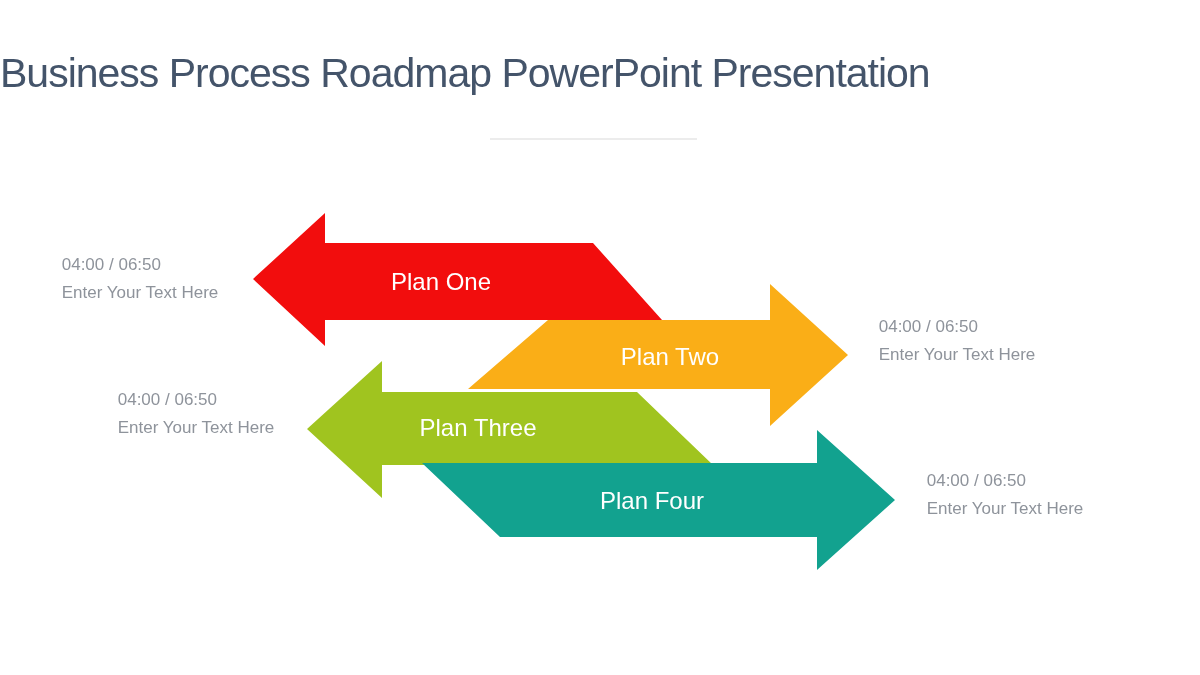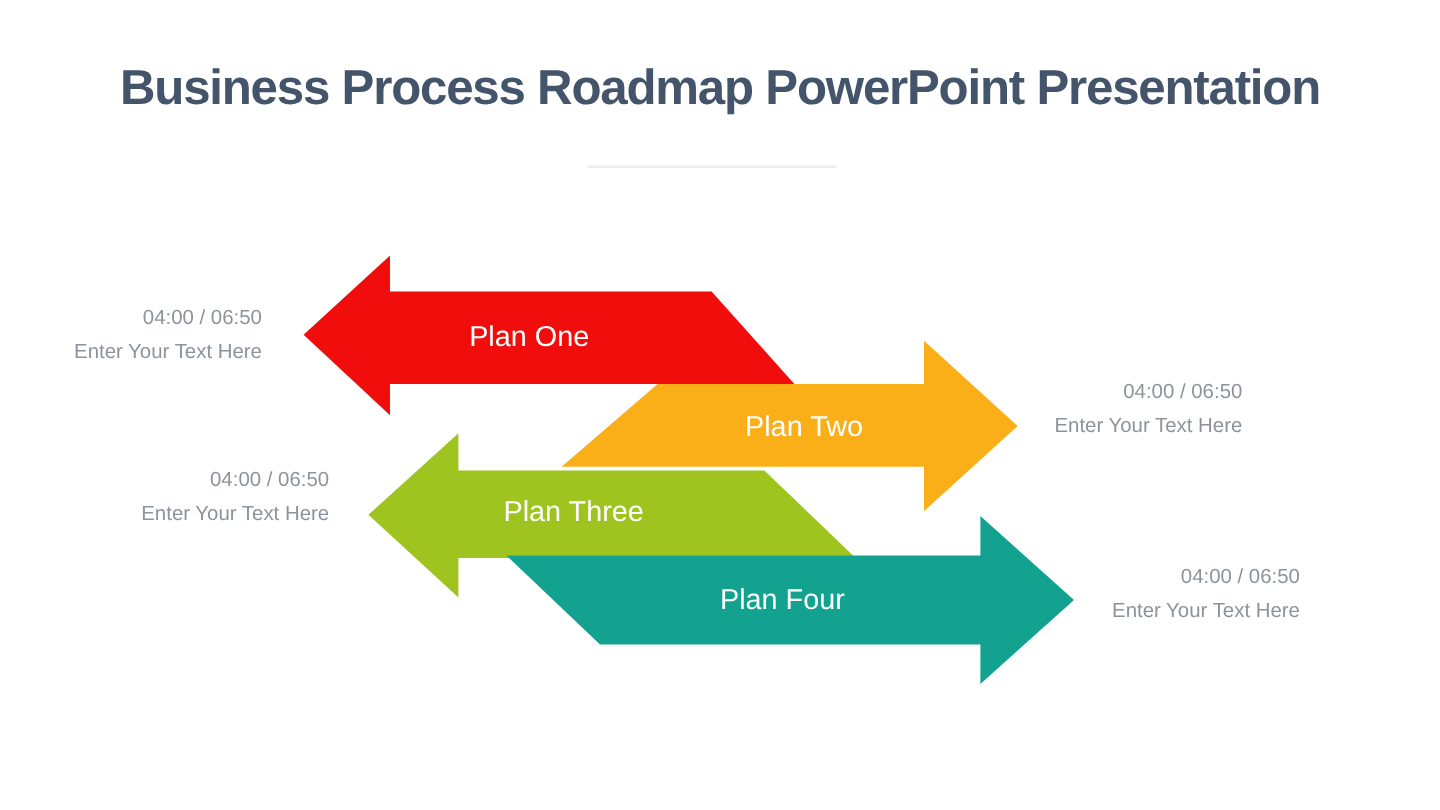--- a/index.html
+++ b/index.html
@@ -6,23 +6,23 @@
   .slide {
     position:relative;
     width:1200px; height:675px;
     background:#ffffff;
     overflow:hidden;
     font-family:"Liberation Sans", sans-serif;
   }
   .slide-title {
     position:absolute;
     top:50px; left:0; width:100%;
-    text-align:center;
+    text-align:left;
     font-size:41px;
-    font-weight:700;
+    font-weight:400;
     letter-spacing:-1px;
     color:#44546A;
     margin:0;
   }
   .title-divider {
     position:absolute;
     left:490px; top:138px;
     width:207px; height:2px;
     background:#ececec;
   }
@@ -30,21 +30,21 @@
   .plan-label {
     font-family:"Liberation Sans", sans-serif;
     font-size:24px;
     fill:#ffffff;
     text-anchor:middle;
     dominant-baseline:central;
   }
   .caption {
     position:absolute;
     transform:translateX(-50%);
-    text-align:right;
+    text-align:left;
     color:#8E939B;
     line-height:28px;
     white-space:nowrap;
   }
   .caption .time { font-size:17px; font-weight:400; }
   .caption .placeholder { font-size:17px; font-weight:400; }
 </style>
 </head>
 <body>
 

